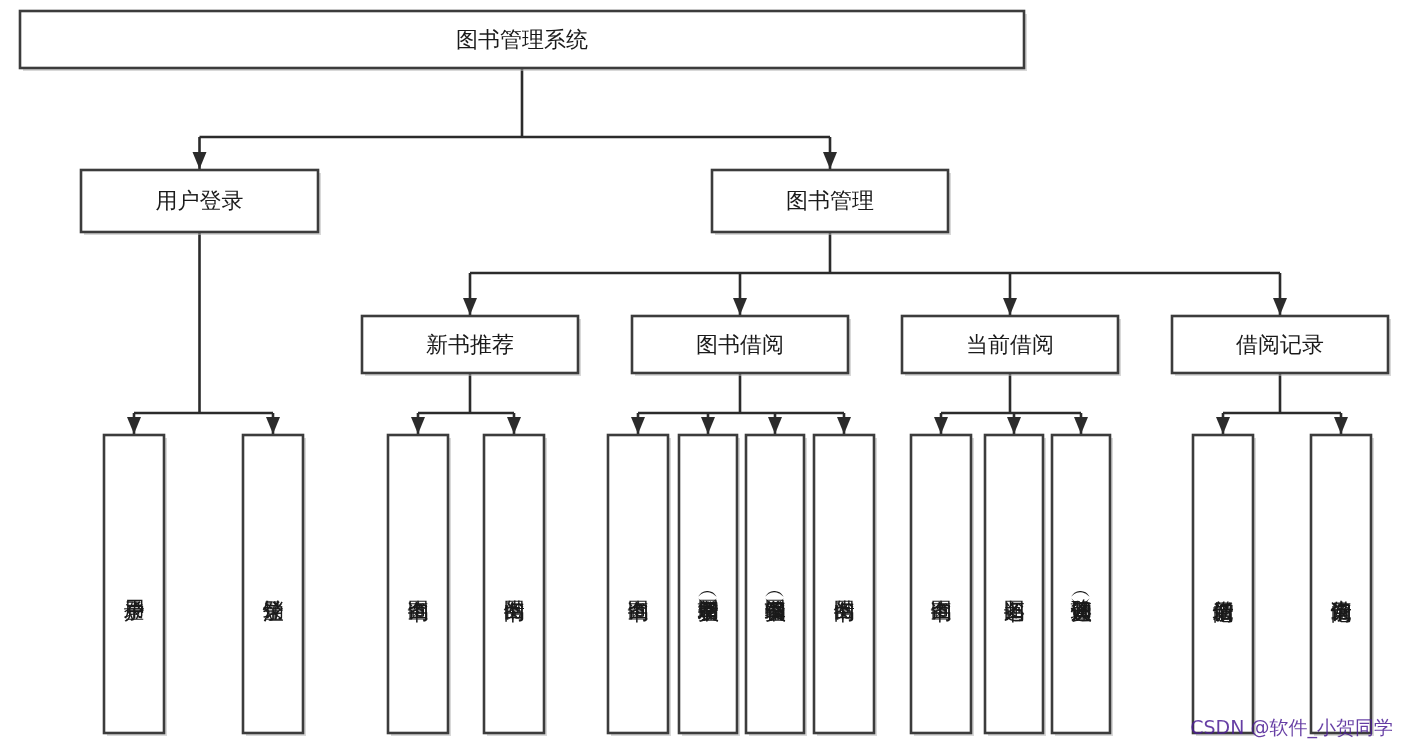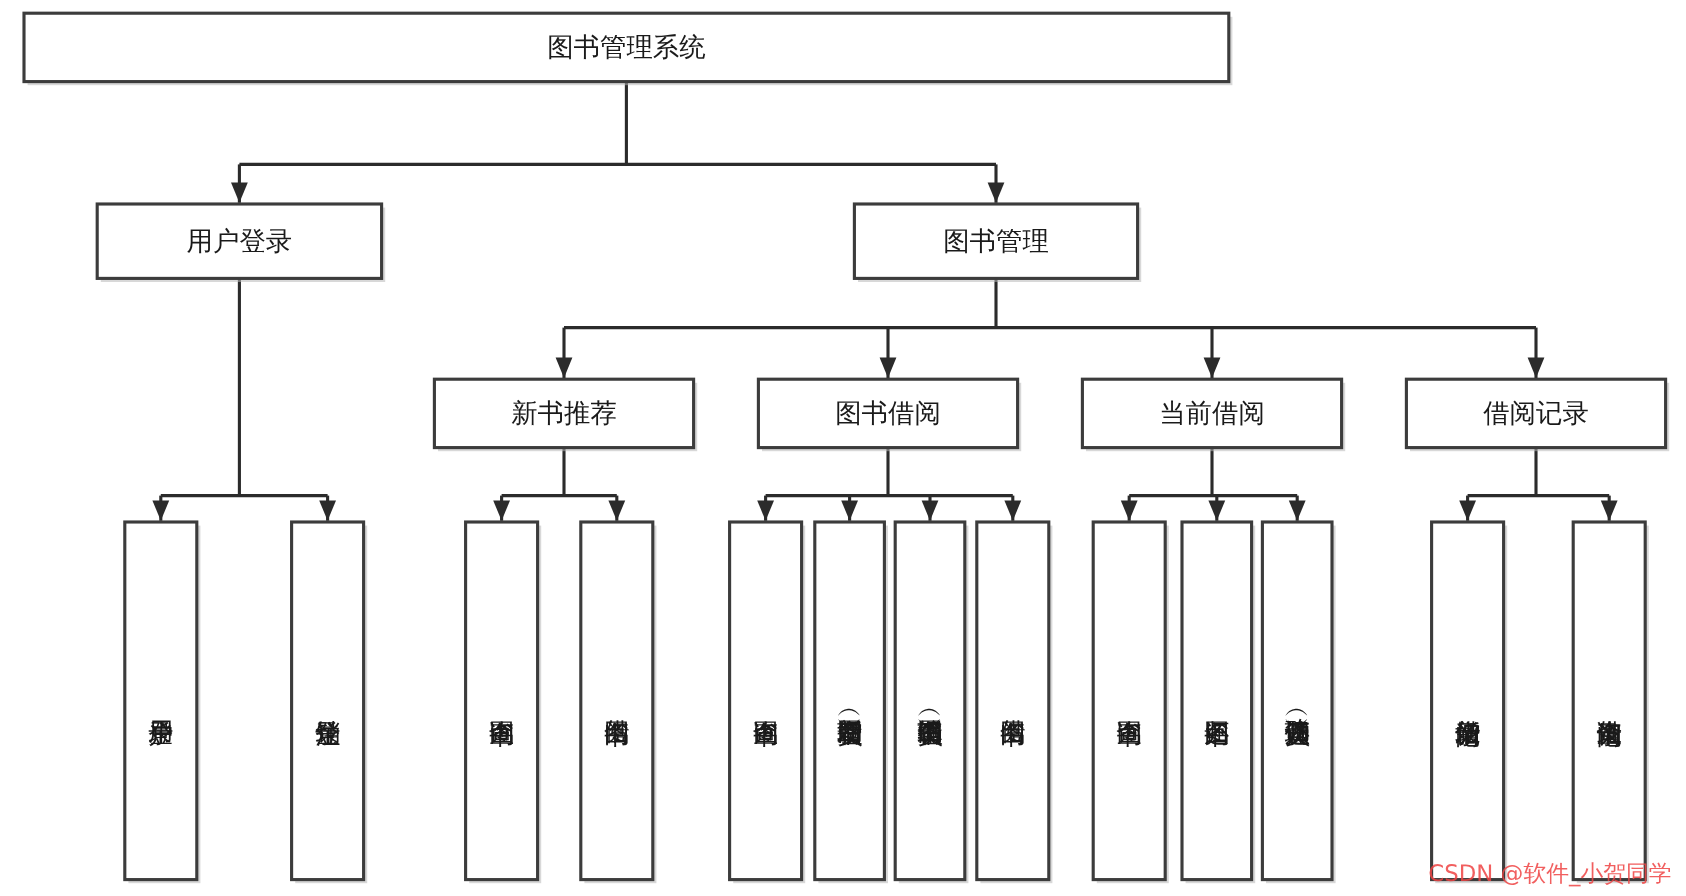--- a/index.html
+++ b/index.html
@@ -65,21 +65,21 @@
     letter-spacing: 0.5px;
     white-space: nowrap;
     pointer-events: none;
   }
   .watermark {
     position: absolute;
     right: 12px;
     bottom: 6px;
     font-family: "DejaVu Sans", "Liberation Sans", sans-serif;
     font-size: 19px;
-    color: #ef4444;
+    color: #4c1d95;
     white-space: nowrap;
     opacity: 0.85;
   }
 </style>
 </head>
 <body>
 
 <div id="canvas">
 
   <svg id="diagram" viewBox="0 0 1405 747">

